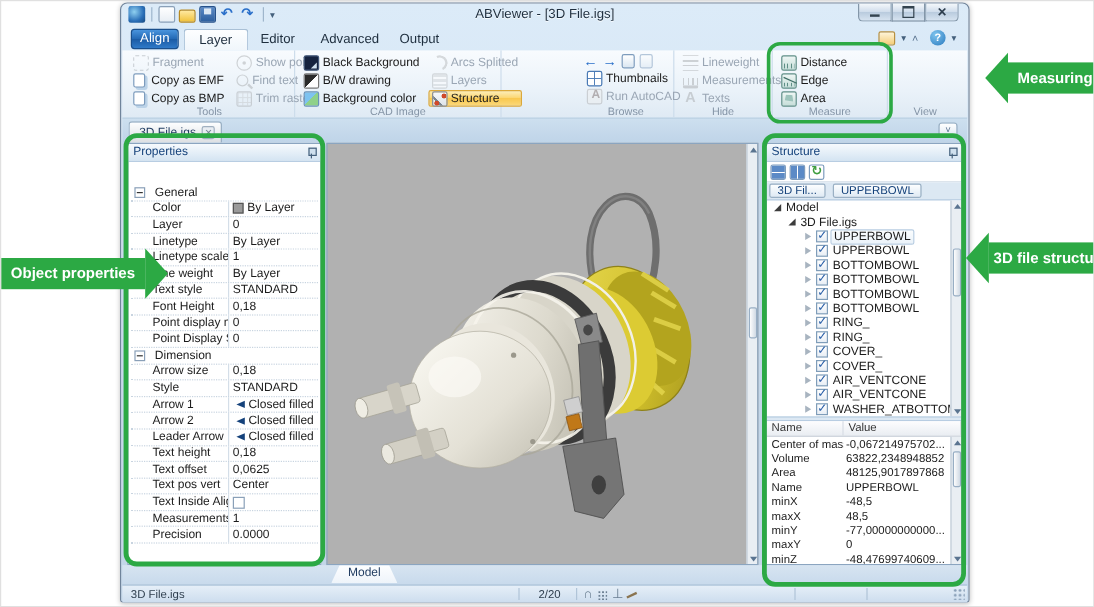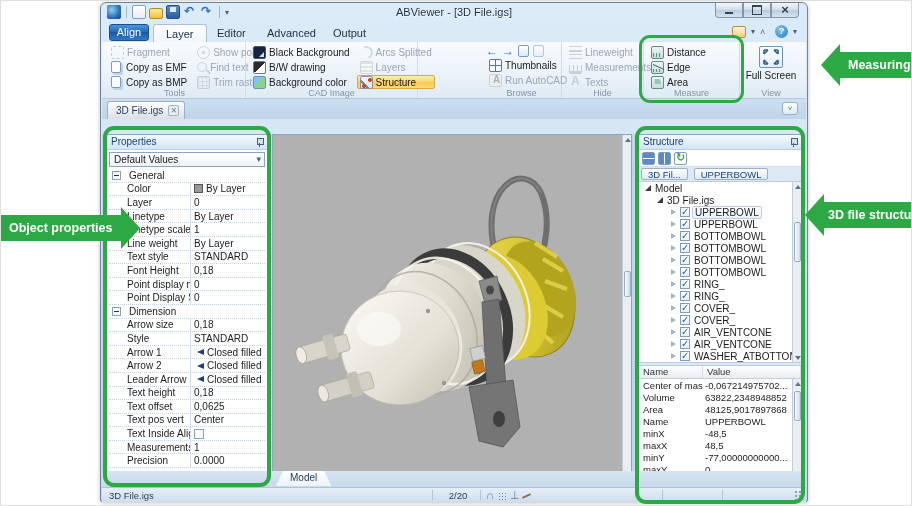--- a/index.html
+++ b/index.html
@@ -120,21 +120,21 @@
   .tabrow{position:absolute;left:1px;right:1px;top:96px;height:20px;background:linear-gradient(#cddfef,#bfd4e8);}
   .doctab{position:absolute;left:5px;top:2px;height:18px;padding:0 5px 0 8px;display:flex;align-items:center;gap:5px;
     background:linear-gradient(#fdfeff,#dcdfe2);border:1px solid #9ab0c4;border-bottom:none;border-radius:3px 3px 0 0;
     font-size:10px;color:#1e3a5f;}
   .tabclose{width:11px;height:11px;border:1px solid #a0b0c0;border-radius:2px;background:#e8edf2;color:#718090;
     font-size:8px;line-height:9px;text-align:center;}
   .tabrow-chevron{position:absolute;right:8px;top:3px;width:16px;height:13px;border:1px solid #9ab0c4;border-radius:3px;
     background:linear-gradient(#fff,#dde8f2);color:#5a7490;font-size:8px;text-align:center;line-height:11px;}
 
   
-  .main{position:absolute;left:1px;right:1px;top:116px;height:352px;background:#c3d6e8;margin-top:15px;}
+  .main{position:absolute;left:1px;right:1px;top:116px;height:352px;background:#c3d6e8;}
 
   
   .panel{position:absolute;top:0;bottom:0;background:#fff;border:1px solid #8ba5c0;}
   .phead{height:15px;background:linear-gradient(#f6fafd,#d4e4f2);border-bottom:1px solid #b8cde2;
     font-size:10px;color:#15427b;padding:1px 4px;position:relative;}
   .pin{position:absolute;right:4px;top:3px;width:8px;height:8px;}
   .pin::before{content:"";position:absolute;left:2px;top:0;width:5px;height:5px;border:1px solid #44607c;background:#cfe0ee;}
   .pin::after{content:"";position:absolute;left:4px;top:5px;width:1px;height:4px;background:#44607c;}
 
   
@@ -378,54 +378,40 @@
             </div>
             <div class="rbtn ">
               <span class="ic ic-area"></span>
               <span class="rlbl">Area</span>
             </div>
           </div>
         </div>
       <div class="gcap">Measure</div>
     </div>
     <div class="rgroup" style="left:638px;width:62px;border-right:none;">
-      <div class="bigbtn">
-        <span class="fullscreen-ic">
-          <svg width="22" height="20" viewBox="0 0 22 20">
-              <g stroke="#2b5e96" stroke-width="1.6" fill="none">
-            <path d="M4,7 L8,3 M4,3 h4 M4,3 v4"></path>
-                <path d="M18,7 L14,3 M18,3 h-4 M18,3 v4"></path>
-            <path d="M4,13 L8,17 M4,17 h4 M4,17 v-4"></path>
-                <path d="M18,13 L14,17 M18,17 h-4 M18,17 v-4"></path>
-              </g>
-            </svg>
-        </span>
-        <span>Full Screen</span>
-      </div>
       <div class="gcap">View</div>
     </div>
     <div class="greenbox" style="left:537px;top:-7px;width:105px;height:68px;"></div>
   </div>
 
   <div class="tabrow">
     <div class="doctab">
       <span>3D File.igs</span>
       <span class="tabclose">✕</span>
     </div>
     <div class="tabrow-chevron">˅</div>
   </div>
 
   <div class="main">
 
     <div class="panel" id="props">
       <div class="phead">
         <span>Properties</span>
         <span class="pin"></span>
       </div>
-      <div class="preset">Default Values</div>
       <div id="prop-rows">
           <div class="prow pcat">
             <div class="plabel"><span class="mbox"></span>General</div>
           </div>
           <div class="prow">
             <div class="plabel">Color</div>
             <div class="pvalue"><span class="swatch" style="background: rgb(154, 154, 154);"></span>By Layer</div>
           </div>
           <div class="prow">
             <div class="plabel">Layer</div>

